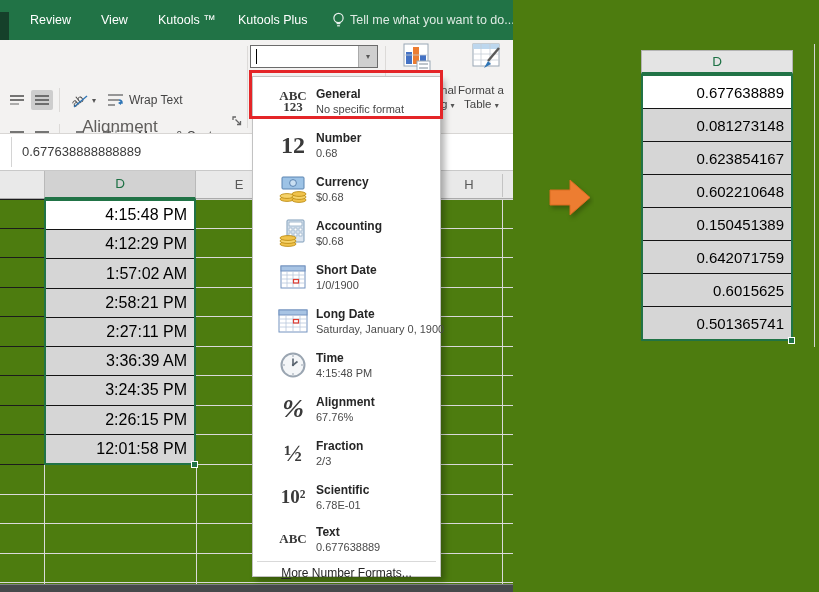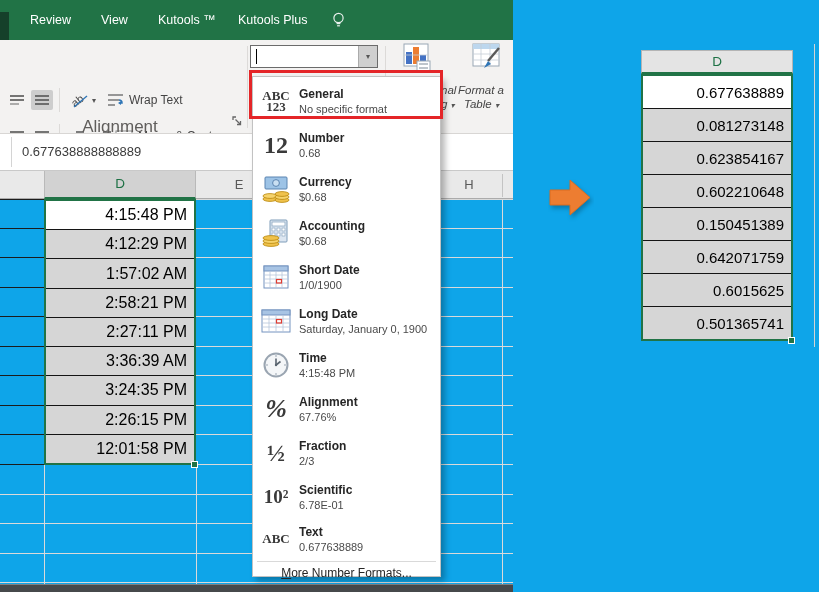--- a/index.html
+++ b/index.html
@@ -1,17 +1,17 @@
 <!DOCTYPE html>
 <html><head>
 <meta charset="utf-8">
 <style>
   * { box-sizing: border-box; margin: 0; padding: 0; }
   body { background: #ffffff; font-family: "Liberation Sans", sans-serif; }
-  .stage { position: relative; width: 819px; height: 592px; background: #0ea5e9; overflow: hidden; }
+  .stage { position: relative; width: 819px; height: 592px; background: #4d7c0f; overflow: hidden; }
   .abs { position: absolute; }
 
   
   #window { left: 0; top: 0; width: 513px; height: 592px; overflow: hidden; }
 
   
   .greenbar { left: 0; top: 0; width: 513px; height: 40px; background: #217346; }
   .tab { position: absolute; top: 0; height: 40px; line-height: 40px; color: #fff; font-size: 12.5px; white-space: nowrap; cursor: default; }
   .tellme { color: rgba(255,255,255,.85); }
   .darkfrag { position: absolute; left: 0; top: 12px; width: 9px; height: 28px; background: #15402a; }
@@ -65,53 +65,54 @@
   .rhead { left: 641px; top: 50px; width: 152px; height: 24px; background: #e4e4e4; border: 1px solid #b4b4b4; border-bottom: 2px solid #217346; text-align: center; line-height: 21px; font-size: 13.5px; color: #1e7145; z-index: 2; }
   .righttable { left: 641px; top: 74px; width: 152px; height: 267px; }
   .righttable .xlrow { font-size: 15px; }
   .faintline { left: 814px; top: 44px; width: 1px; height: 303px; background: #d4d4d4; }
 
   
   .bottombar { left: 0; top: 584px; width: 513px; height: 8px; background: #46494b; border-top: 1px solid #7e8184; }
 
   
   .dropdown { left: 252px; top: 76px; width: 189px; height: 501px; background: #fff; border: 1px solid #c2c2c2; box-shadow: 4px 4px 6px rgba(0,0,0,.28); z-index: 10; }
-  .dd-item { position: relative; height: 44px; display: flex; align-items: center; cursor: default; }
+  .dd-item { position: relative; height: 44px; display: flex; align-items: center; cursor: default; padding-left: 17px; }
   .dd-ic { width: 46px; display: flex; align-items: center; justify-content: center; flex: none; }
   .dd-title { font-size: 12px; font-weight: 700; color: #262626; }
   .dd-sub { font-size: 11px; color: #4a4a4a; margin-top: 2px; white-space: nowrap; }
   .glyph { font-family: "Liberation Serif", serif; font-weight: 700; color: #3a3a3a; text-align: center; }
   .dd-footer-sep { margin: 2px 4px 0 4px; border-top: 1px solid #d9d9d9; }
   .dd-footer { height: 22px; display: flex; align-items: center; justify-content: center; font-size: 12px; color: #262626; }
   .ul { text-decoration: underline; }
 
   
   .redrect { left: 249px; top: 70px; width: 194px; height: 49px; border: 3px solid #e42528; z-index: 20; }
 
   
-  .fragtext { position: absolute; font-size: 11.5px; color: #444; white-space: nowrap; font-style: italic; }
+  .fragtext { position: absolute; font-size: 11.5px; color: #444; white-space: nowrap; }
 </style>
 </head>
 <body>
 
 <div class="stage">
 
   <div id="window" class="abs">
 
     <div class="abs greenbar">
       <div class="darkfrag"></div>
       <div class="tab" style="left:30px">Review</div>
       <div class="tab" style="left:101px">View</div>
       <div class="tab" style="left:238px">Kutools Plus</div>
       <div class="tab" style="left:158px">Kutools ™</div>
       <svg class="abs" style="left:331px;top:12px" width="15" height="17" viewBox="0 0 15 17">
         <circle cx="7.5" cy="6" r="4.6" fill="none" stroke="rgba(255,255,255,.9)" stroke-width="1.2"></circle>
         <line x1="5.6" y1="11.6" x2="9.4" y2="11.6" stroke="rgba(255,255,255,.9)" stroke-width="1.2"></line>
         <line x1="6.1" y1="13.8" x2="8.9" y2="13.8" stroke="rgba(255,255,255,.9)" stroke-width="1.2"></line>
       </svg>
+      <div class="tab tellme" style="left:350px">Tell me what you want to do...</div>
     </div>
 
     <div class="abs ribbon">
 
       <div class="iconbox" style="left:6px;top:50px;width:22px;height:20px">
         <svg width="16" height="12" viewBox="0 0 16 12">
           <line x1="1" y1="2" x2="15" y2="2" stroke="#555" stroke-width="1.6"></line>
           <line x1="1" y1="6" x2="15" y2="6" stroke="#555" stroke-width="1.6"></line>
           <line x1="1" y1="10" x2="10" y2="10" stroke="#9a9a9a" stroke-width="1.6"></line>
         </svg>

